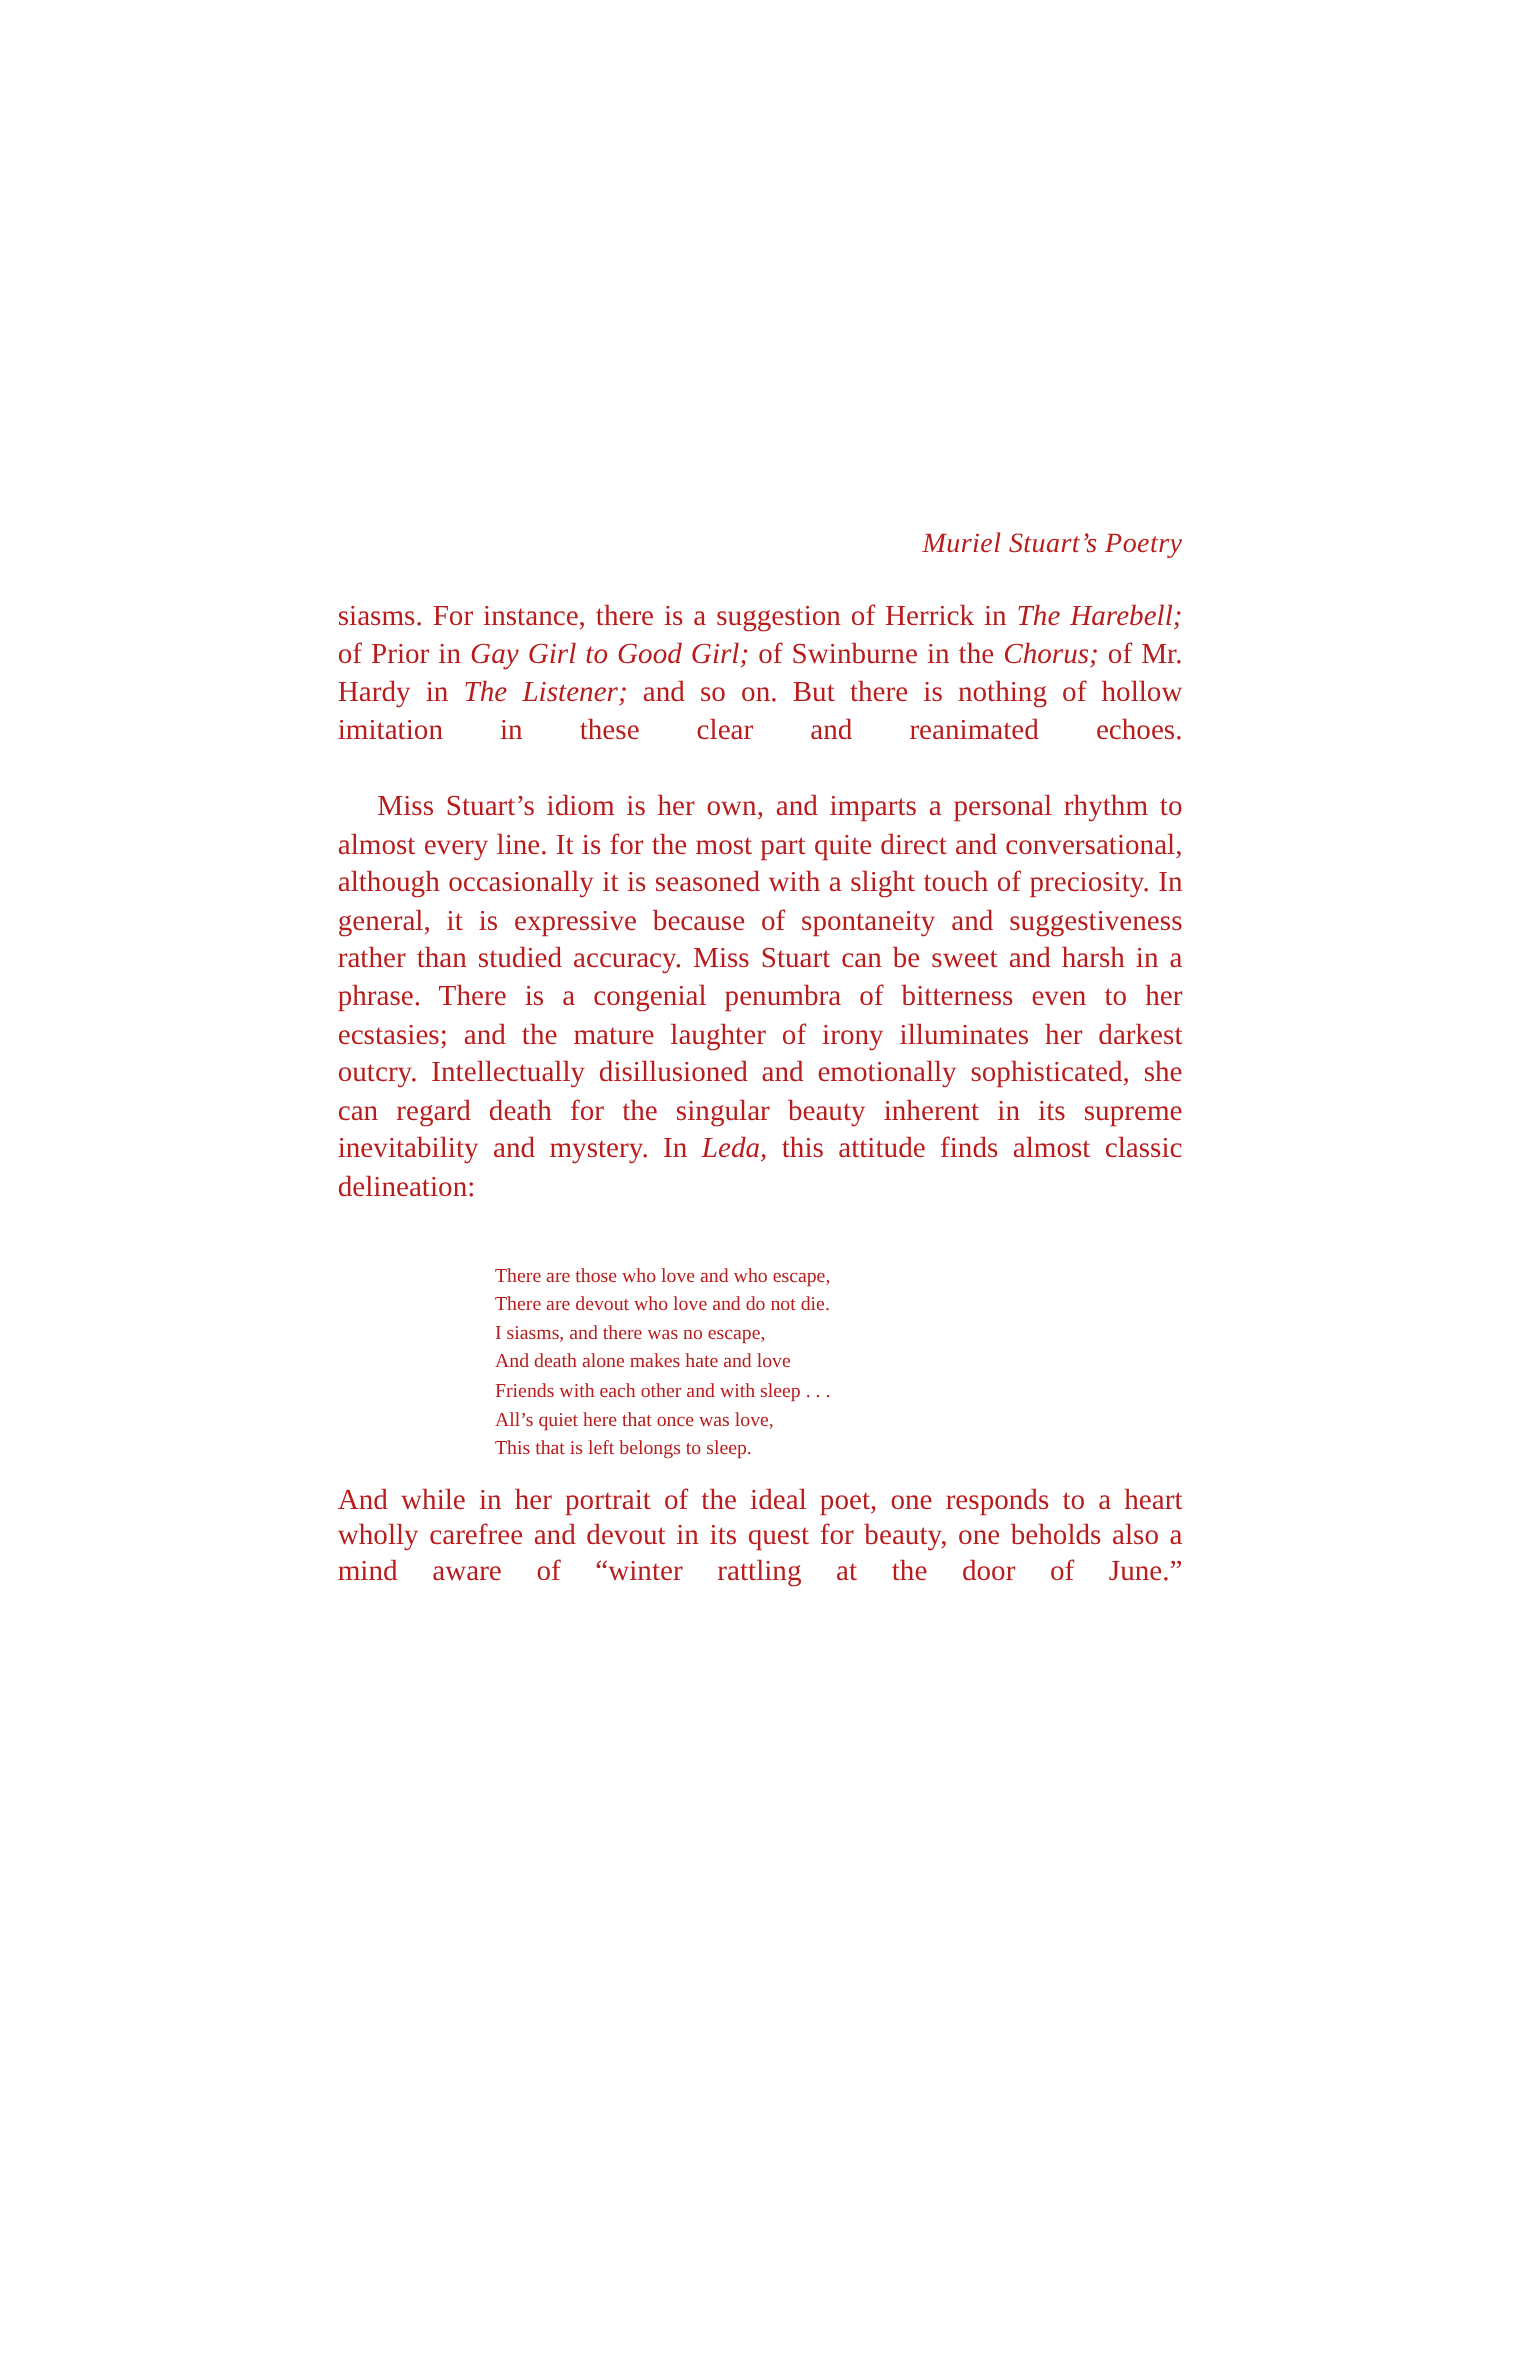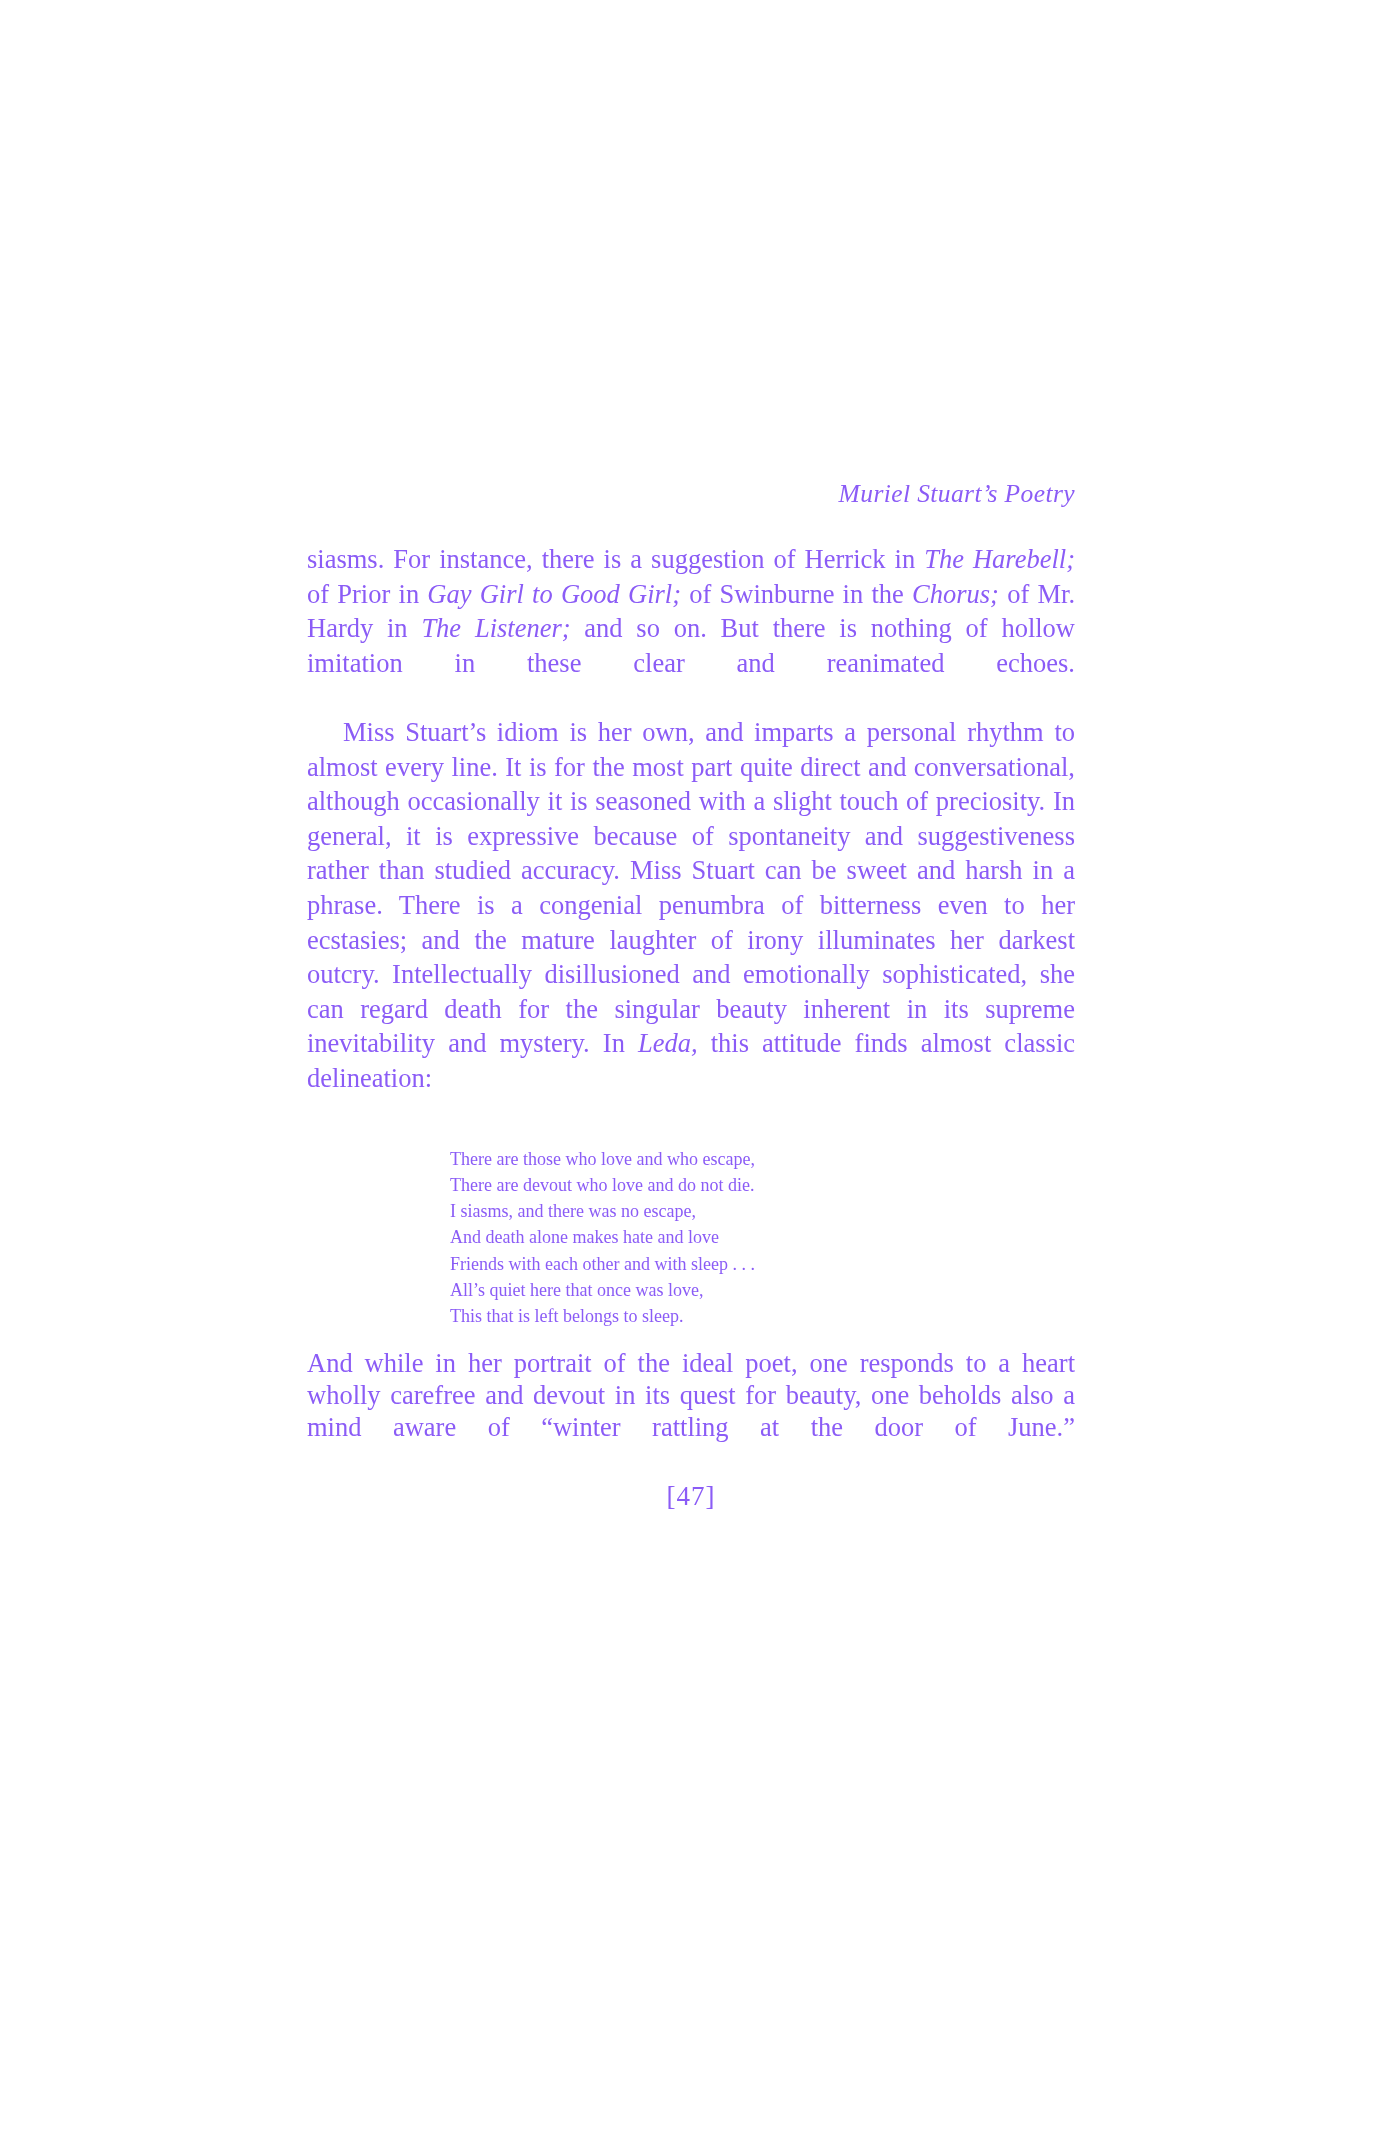--- a/index.html
+++ b/index.html
@@ -8,21 +8,21 @@
     background: #ffffff;
   }
   .page {
     position: relative;
     width: 1400px;
     height: 2154px;
     background: #ffffff;
     margin: 0 auto;
     overflow: hidden;
     font-family: "Liberation Serif", "DejaVu Serif", serif;
-    color: #8b5cf6;
+    color: #b91c1c;
   }
 
   
   .textblock {
     position: absolute;
     left: 307px;
     top: 480px;
     width: 768px;
   }
 
@@ -115,16 +115,15 @@
       <span class="vline">There are devout who love and do not die.</span>
       <span class="vline">I siasms, and there was no escape,</span>
       <span class="vline">And death alone makes hate and love</span>
       <span class="vline">Friends with each other and with sleep . . .</span>
       <span class="vline">All’s quiet here that once was love,</span>
       <span class="vline">This that is left belongs to sleep.</span>
     </div>
 
     <p class="closing">And while in her portrait of the ideal poet, one responds to a heart wholly carefree and devout in its quest for beauty, one beholds also a mind aware of “winter rattling at the door of June.”</p>
 
-    <div class="folio">[47]</div>
 
   </div>
 </div>
 
 </body></html>

